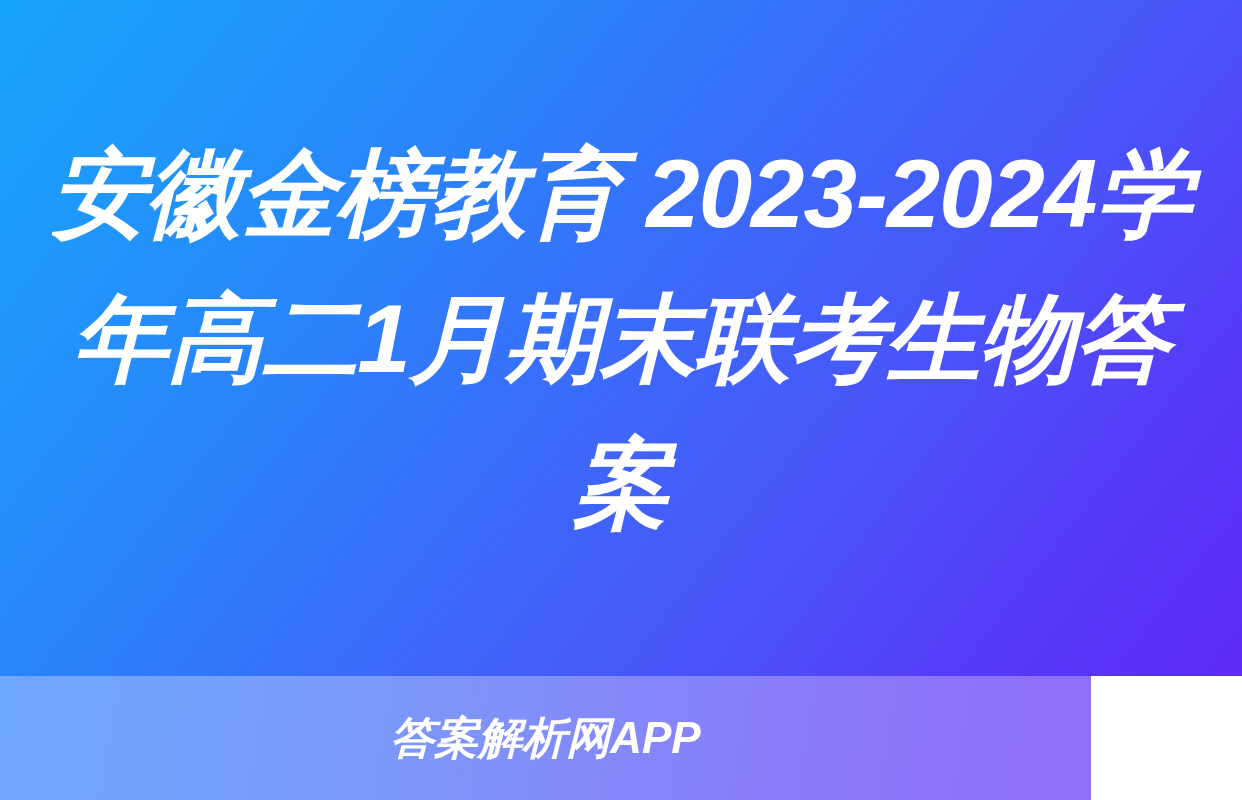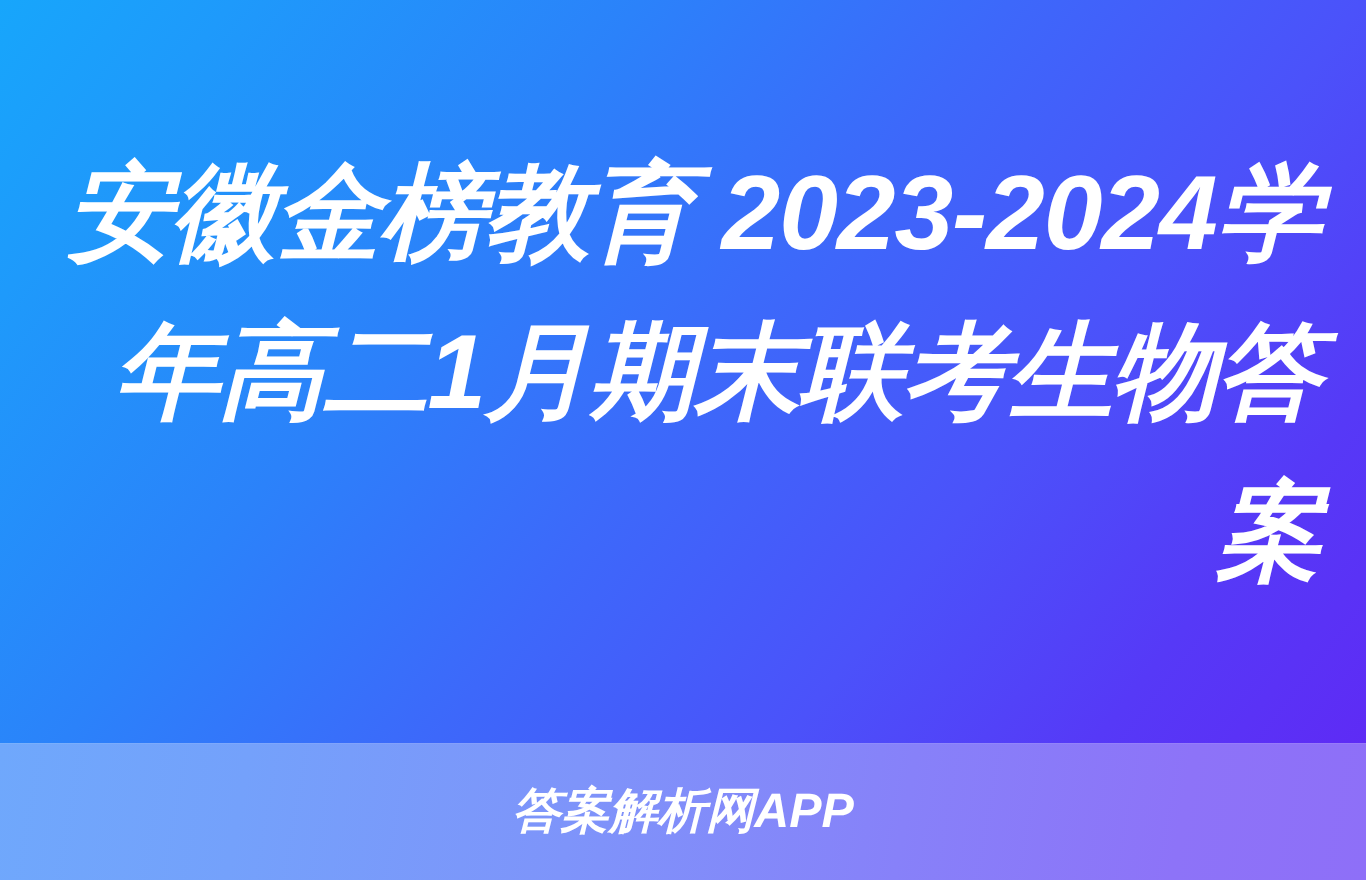--- a/index.html
+++ b/index.html
@@ -34,38 +34,38 @@
                 #5E2BF5 100%);
     display: flex;
     align-items: center;
     justify-content: center;
   }
 
   .hero-title {
     width: 1160px;
     margin: 0;
     padding: 0 8px;
-    text-align: right;
+    text-align: center;
     color: #ffffff;
     font-size: 96px;
     line-height: 145px;
     font-weight: 700;
     font-style: italic;
     letter-spacing: -1px;
     word-break: break-all;
     font-family: "Liberation Sans", "DejaVu Sans", sans-serif;
     text-rendering: optimizeLegibility;
   }
 
   
   .footer {
     position: absolute;
     left: 0;
     top: 676px;
-    width: 1242px;
+    width: 1091px;
     height: 124px;
     background: linear-gradient(100deg,
                 #6FA8FC 0%,
                 #74A1FB 18%,
                 #7E94FA 42%,
                 #8781F9 66%,
                 #8D73F8 86%,
                 #8E6FF8 100%);
     display: flex;
     align-items: center;

